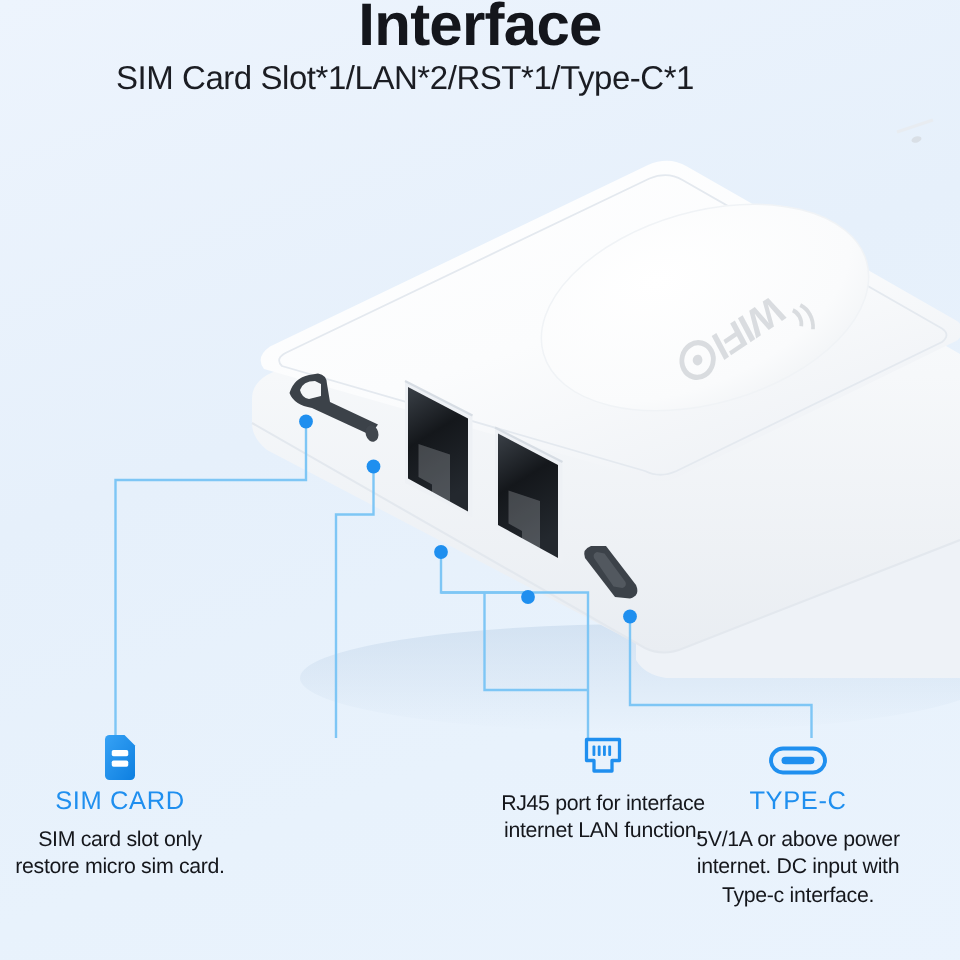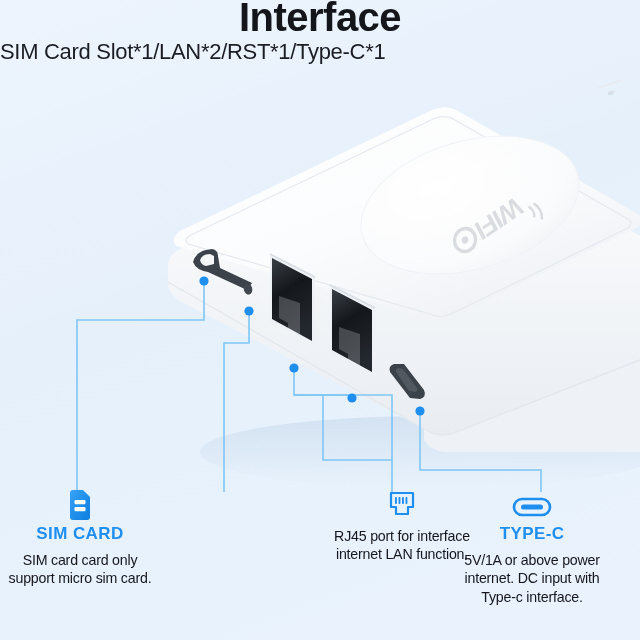--- a/index.html
+++ b/index.html
@@ -11,38 +11,38 @@
   #stage{position:relative;width:640px;height:640px;overflow:hidden;
     background:linear-gradient(160deg,#edf4fd 0%,#e6f0fb 40%,#e8f2fc 70%,#eaf3fd 100%);padding-left:39px;}
 
   
   .title{
     position:absolute;left:0;top:-6px;width:640px;text-align:center;
     font-size:40px;font-weight:bold;color:#14161c;letter-spacing:-0.5px;
     line-height:46px;
   }
   .subtitle{
-    position:absolute;left:0;top:38px;width:540px;
+    position:absolute;left:0;top:38px;width:540px;text-align:center;
     font-size:22px;color:#1b1d23;line-height:28px;letter-spacing:-0.3px;
   }
 
   
   #device{position:absolute;left:0;top:0;width:640px;height:500px;}
   #device svg{display:block;}
 
   
   #leads{position:absolute;left:0;top:0;width:640px;height:640px;pointer-events:none;}
 
   
   .callout{position:absolute;top:486px;width:152px;text-align:center;}
   .c1{left:4px;}   .c2{left:148px;}
   .c3{left:326px;} .c4{left:456px;}
   .ico{height:34px;display:flex;align-items:flex-end;justify-content:center;}
   .cap{
-    margin-top:4px;font-size:17px;font-weight:bold;color:#1f8fef;
+    margin-top:4px;font-size:17px;font-weight:normal;color:#1f8fef;
     letter-spacing:0.4px;
   }
   .desc{
     margin-top:7px;font-size:14.2px;color:#15171c;line-height:18.4px;
     letter-spacing:-0.2px;
   }
 </style>
 </head>
 <body>
 
@@ -218,21 +218,21 @@
             <stop offset="0%" stop-color="#37a2f5"></stop>
             <stop offset="100%" stop-color="#0d7fe0"></stop>
           </linearGradient>
         </defs>
         <path d="M2,3 a3,3 0 0 1 3,-3 L15,0 L22,7 L22,27 a3,3 0 0 1 -3,3 L5,30 a3,3 0 0 1 -3,-3 Z" fill="url(#simG)"></path>
         <rect x="6.5" y="10" width="11" height="4.2" rx="1.2" fill="#ffffff"></rect>
         <rect x="6.5" y="17" width="11" height="4.2" rx="1.2" fill="#ffffff"></rect>
       </svg>
     </div>
     <div class="cap">SIM CARD</div>
-    <div class="desc">SIM card card only support micro sim card.</div>
+    <div class="desc">SIM card slot only restore micro sim card.</div>
   </div>
 
 
   <div class="callout c3">
     <div class="ico">
       <svg width="30" height="30" viewBox="0 0 30 30">
         <path d="M4,3 L26,3 L26,17 L21,17 L21,24 L9,24 L9,17 L4,17 Z" fill="none" stroke="#1f8fef" stroke-width="2.2" stroke-linejoin="round"></path>
         <g fill="#1f8fef">
           <rect x="8" y="7" width="1.9" height="7" rx="0.7"></rect>
           <rect x="11.5" y="7" width="1.9" height="7" rx="0.7"></rect>

